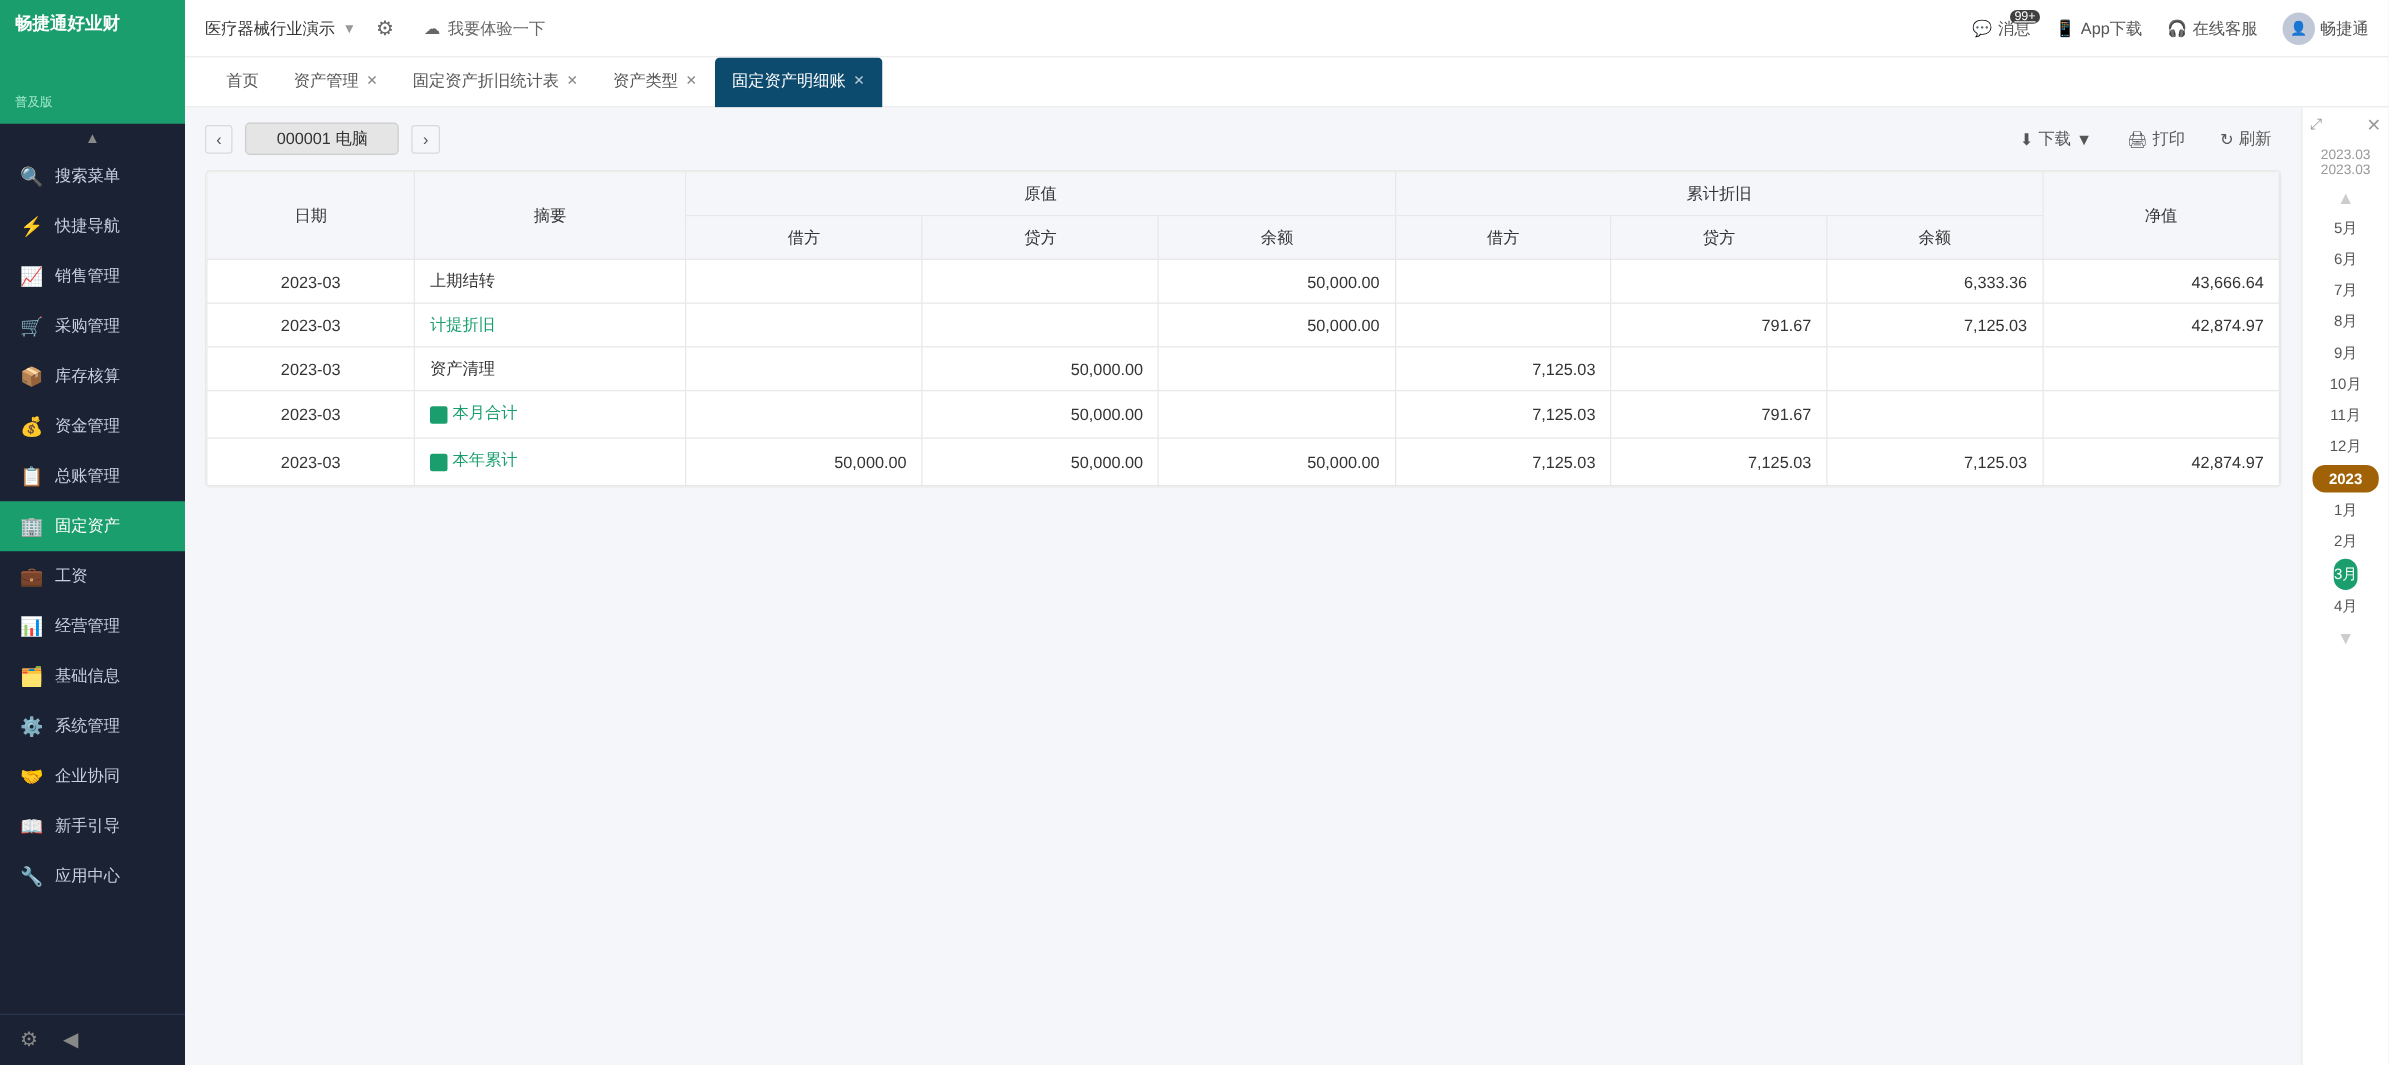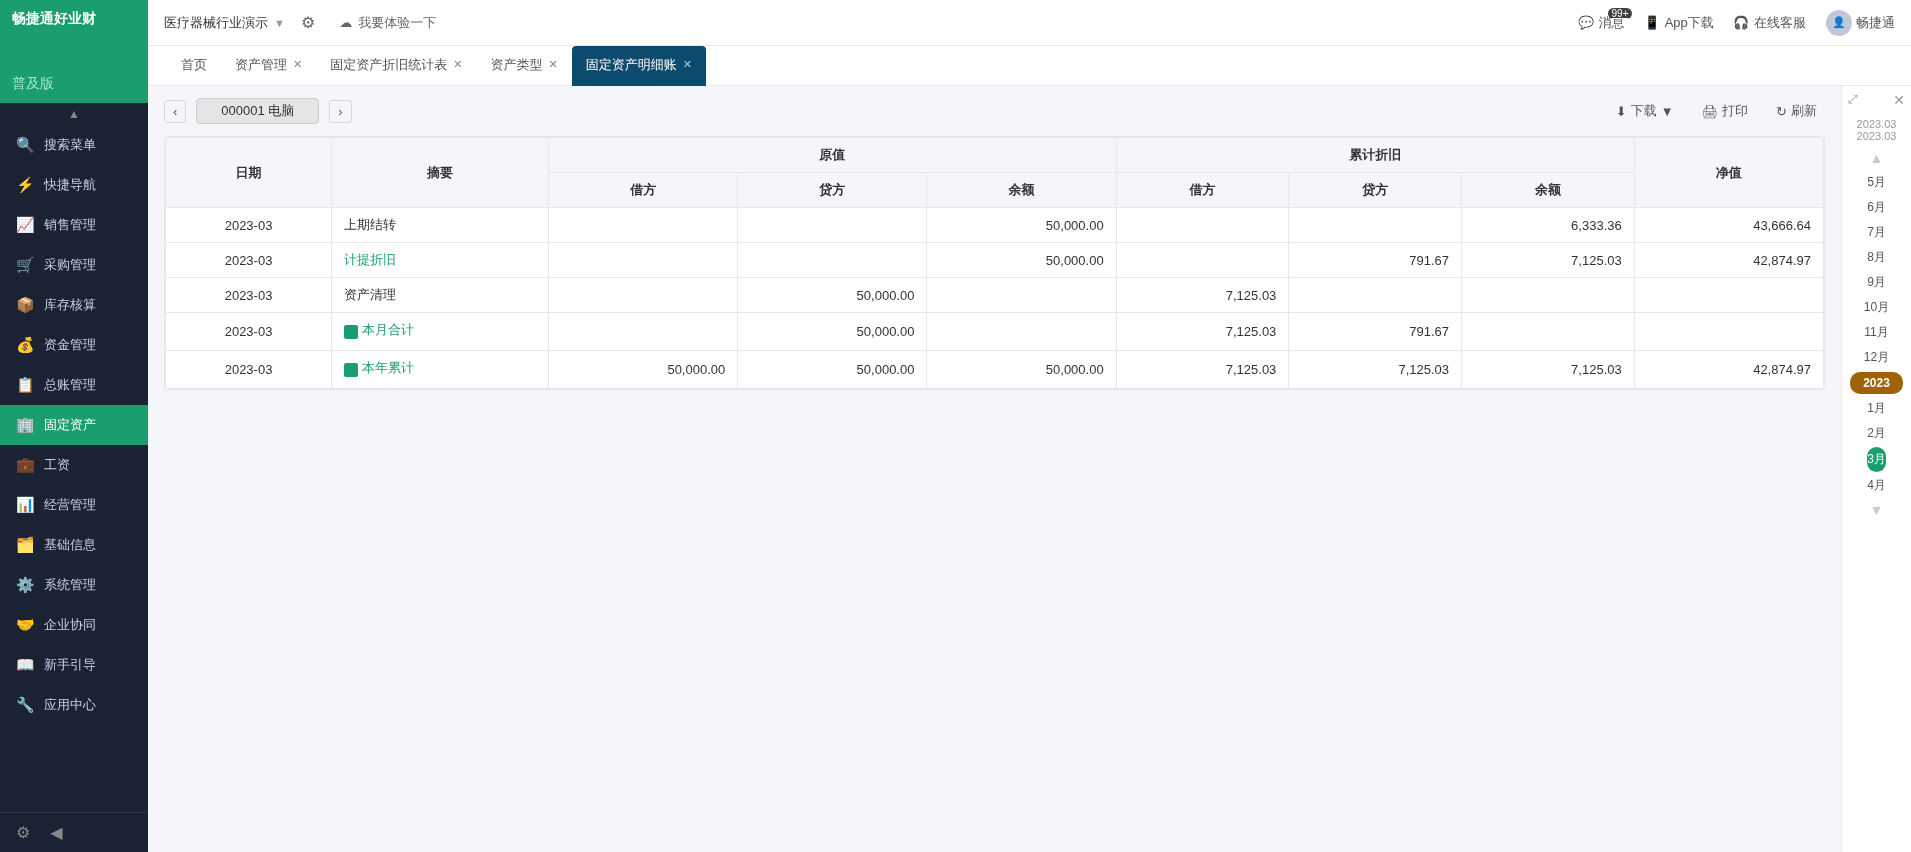--- a/index.html
+++ b/index.html
@@ -17,21 +17,21 @@
     }
     .sidebar-logo {
       background: #1a9e6e;
       padding: 10px 12px;
       display: flex;
       align-items: center;
       gap: 6px;
       min-height: 52px;
     }
     .sidebar-logo-text { color: #fff; font-size: 14px; font-weight: bold; line-height: 1.2; }
-    .sidebar-logo-sub { color: #a0e8cb; font-size: 14px; margin-top: 48px; }
+    .sidebar-logo-sub { color: #a0e8cb; font-size: 10px; margin-top: 48px; }
     .sidebar-scroll-up, .sidebar-scroll-down {
       text-align: center;
       color: #888;
       padding: 4px 0;
       cursor: pointer;
       font-size: 12px;
     }
     .sidebar-nav { flex: 1; overflow: hidden; }
     .sidebar-item {
       display: flex;
@@ -209,21 +209,21 @@
     table {
       width: 100%;
       border-collapse: collapse;
       font-size: 13px;
     }
     thead th {
       background: #f5f6fa;
       border: 1px solid #e8e8e8;
       padding: 8px 12px;
       text-align: center;
-      font-weight: 700;
+      font-weight: 400;
       color: #333;
       white-space: nowrap;
     }
     tbody td {
       border: 1px solid #e8e8e8;
       padding: 8px 12px;
       color: #333;
       white-space: nowrap;
     }
     tbody td.num { text-align: right; }

